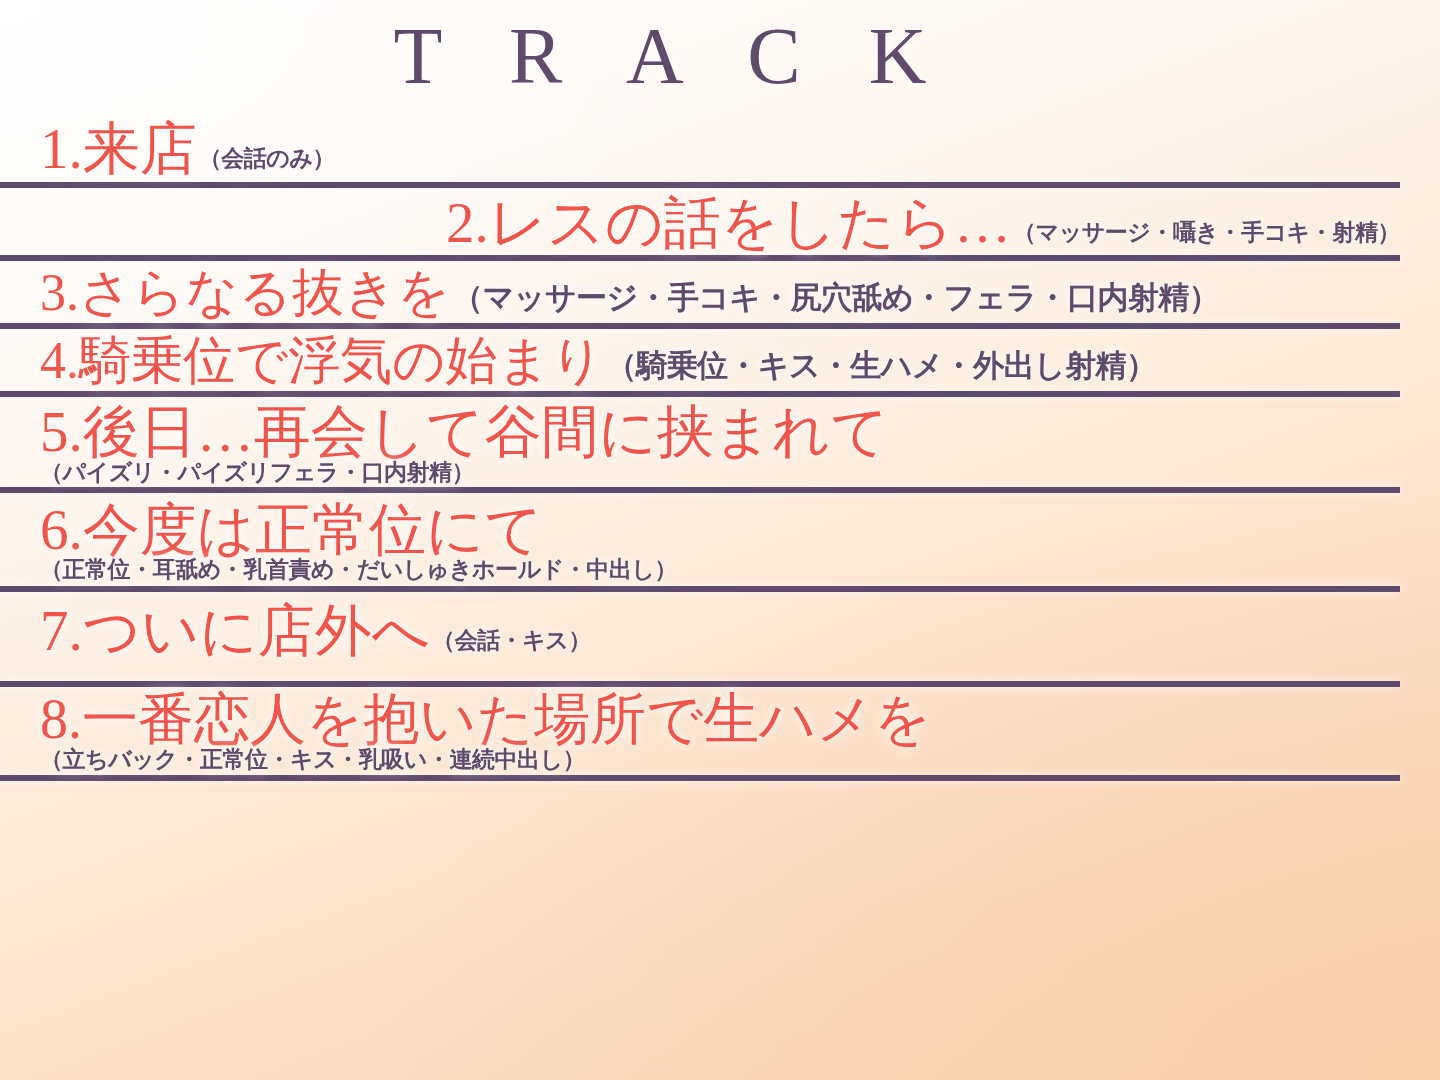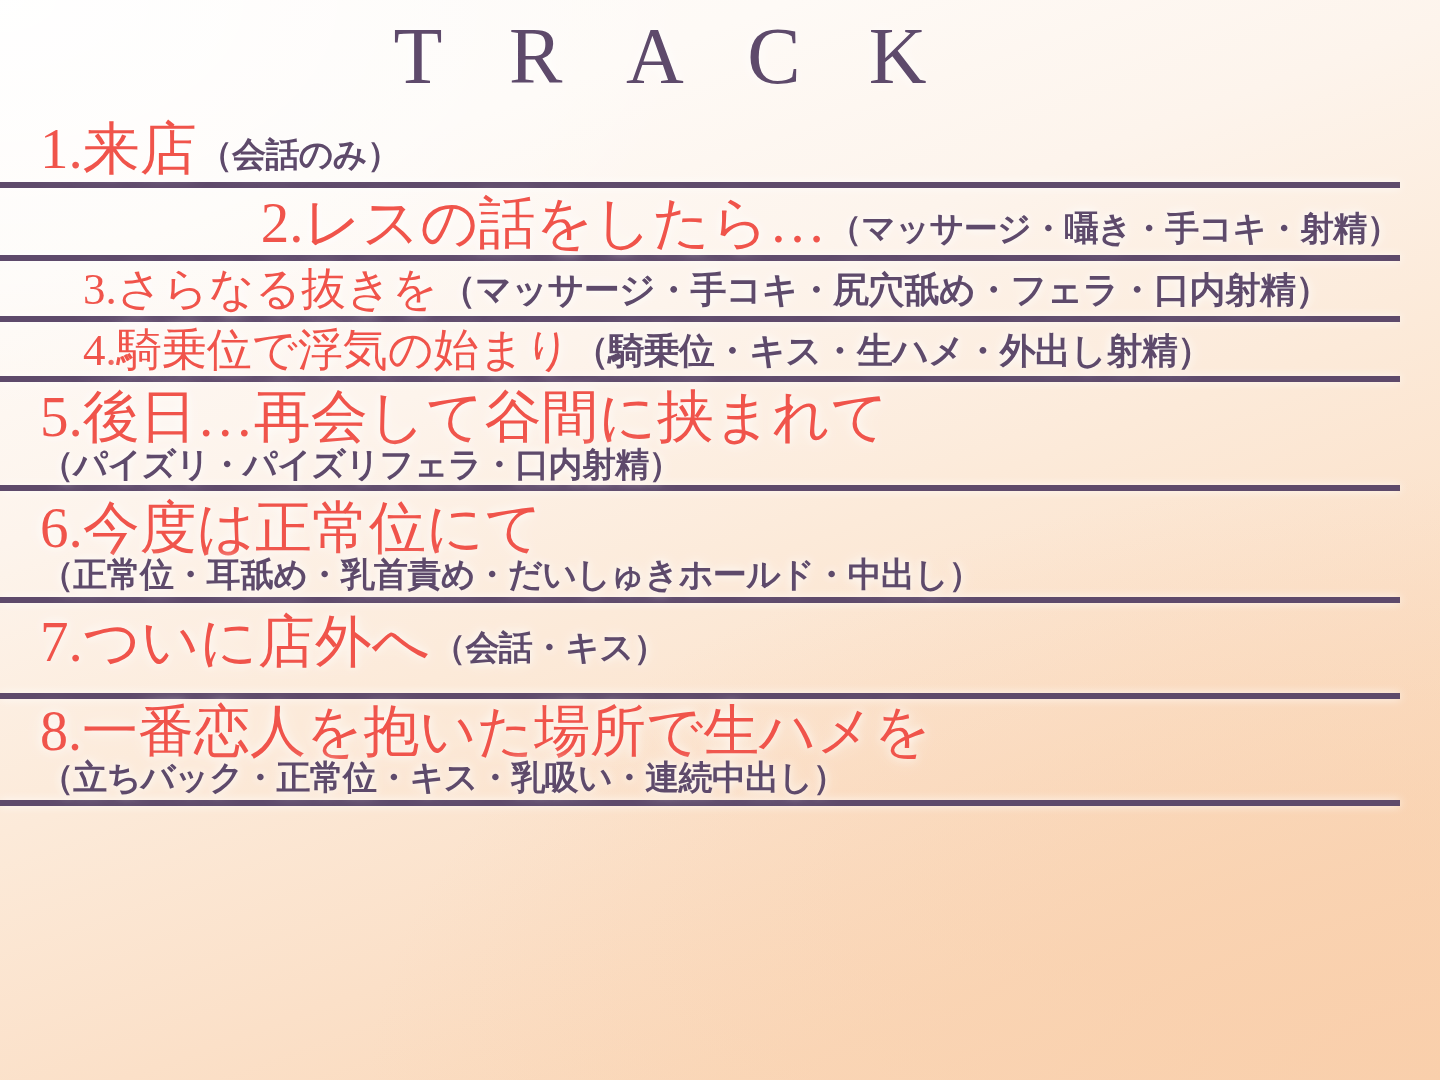--- a/index.html
+++ b/index.html
@@ -93,21 +93,21 @@
     white-space:nowrap;
   }
 
   .num {
     font-family:"Liberation Serif", "DejaVu Serif", serif;
     color:#f0544b;
   }
 
   .tags {
     font-family:"Liberation Sans", "DejaVu Sans", sans-serif;
-    font-size:34px;
+    font-size:23px;
     line-height:1.2;
     color:#5e4a6b;
     font-weight:700;
     letter-spacing:-0.02em;
     text-shadow:
       0 0 9px rgba(255,255,255,.95),
       0 0 18px rgba(255,255,255,.7);
     white-space:nowrap;
   }
 
@@ -138,22 +138,22 @@
   
   .i1 .item-body { padding-top:0;  padding-bottom:2px; }
   .i2 .item-body { padding-top:4px; padding-bottom:2px;text-align:right; }
   .i3 .item-body { padding-top:4px; padding-bottom:2px; }
   .i4 .item-body { padding-top:4px; padding-bottom:2px;border-radius:14px; }
   .i5 .item-body { padding-top:4px; padding-bottom:0;border-radius:9px; }
   .i6 .item-body { padding-top:6px; padding-bottom:2px; }
   .i7 .item-body { padding-top:8px; padding-bottom:20px; }
   .i8 .item-body { padding-top:2px; padding-bottom:2px; }
 
-  .i3 .heading, .i4 .heading { font-size:45px;margin-left:43px; }
-  .i3 .tags-inline, .i4 .tags-inline { font-size:36px; }
+  .i3 .heading, .i4 .heading { font-size:52px; }
+  .i3 .tags-inline, .i4 .tags-inline { font-size:31px; }
   .i8 .heading { font-size:56px; }
 </style>
 </head>
 <body>
 
 <div class="page">
   <div class="bg-wash"></div>
 
   <div class="title">T R A C K</div>
 

